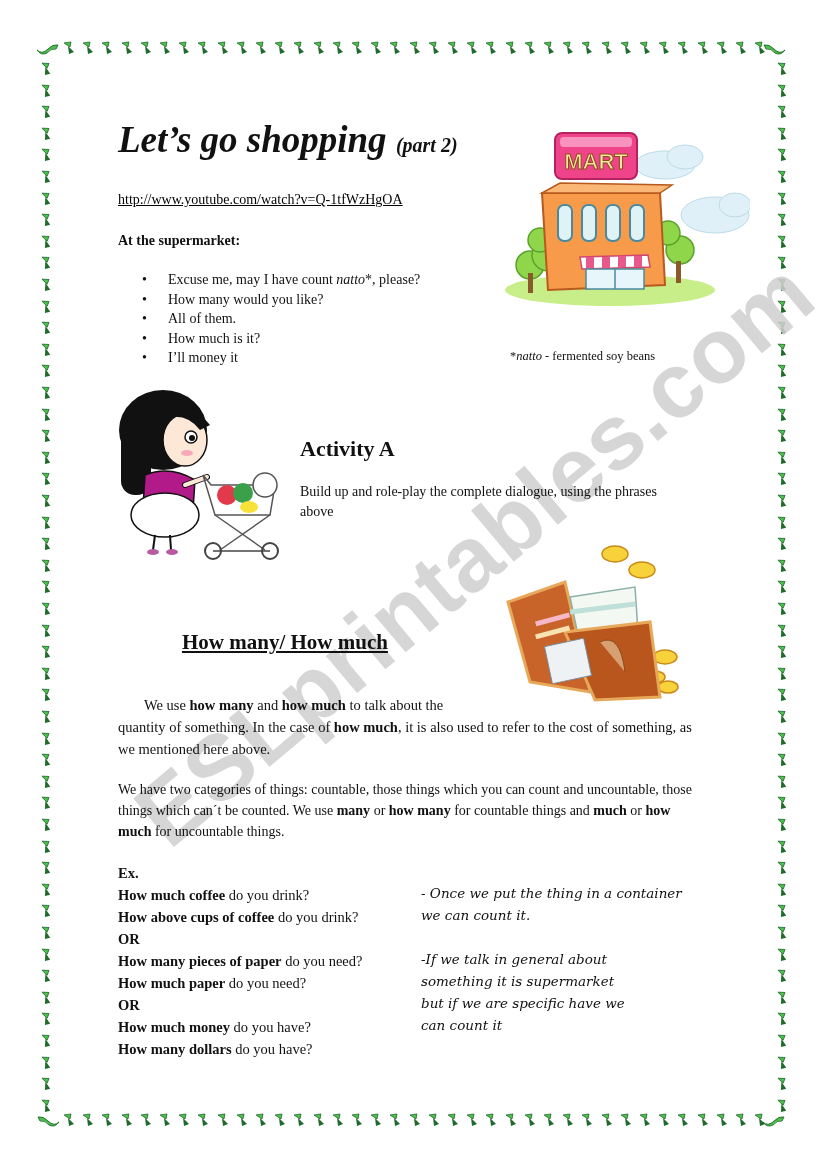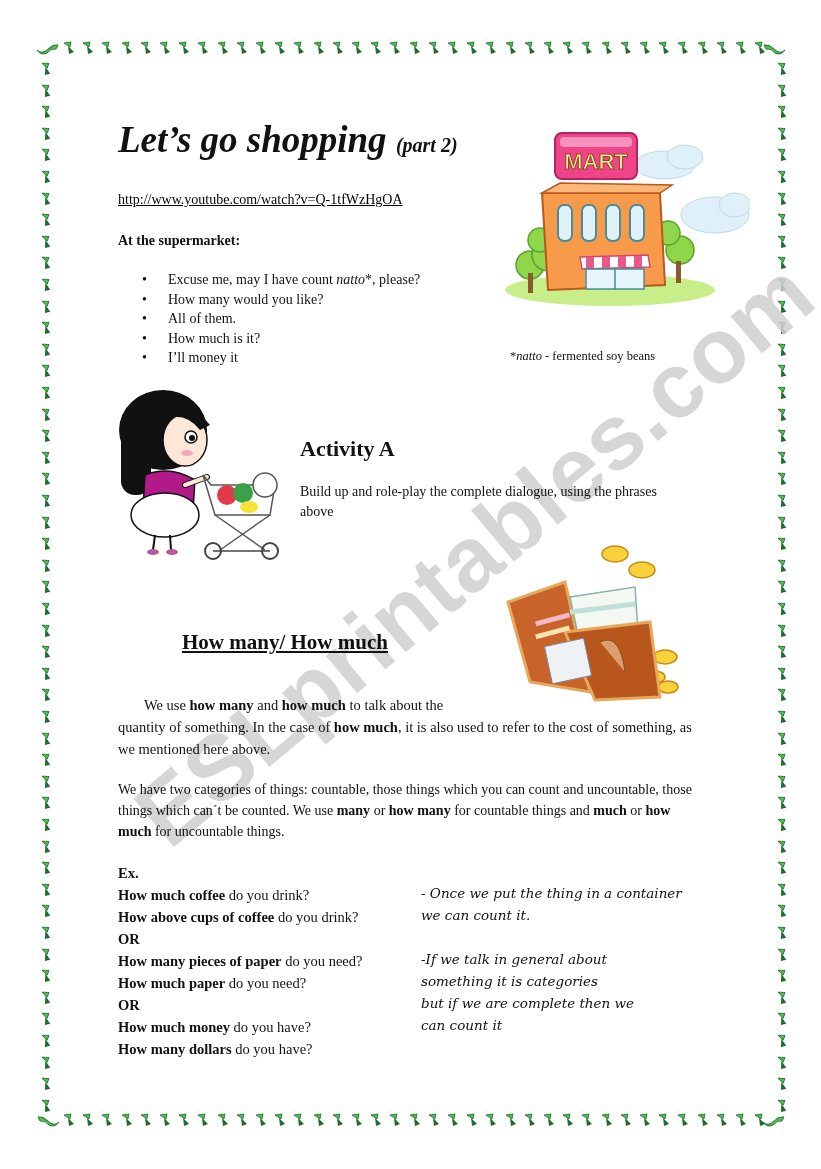--- a/index.html
+++ b/index.html
@@ -1247,16 +1247,16 @@
   <div><b>OR</b><span></span></div>
   <div><b>How much money</b><span> do you have?</span></div>
   <div><b>How many dollars</b><span> do you have?</span></div>
 </div>
 
 <div class="abs content notes">
   <div>- Once we put the thing in a container</div>
   <div> we can count it.</div>
   <div>&nbsp;</div>
   <div> -If we talk in general about</div>
-  <div> something it is categories</div>
-  <div> but if we are complete then we</div>
+  <div> something it is supermarket</div>
+  <div> but if we are specific have we</div>
   <div> can count it</div>
 </div>
 
 </body></html>

